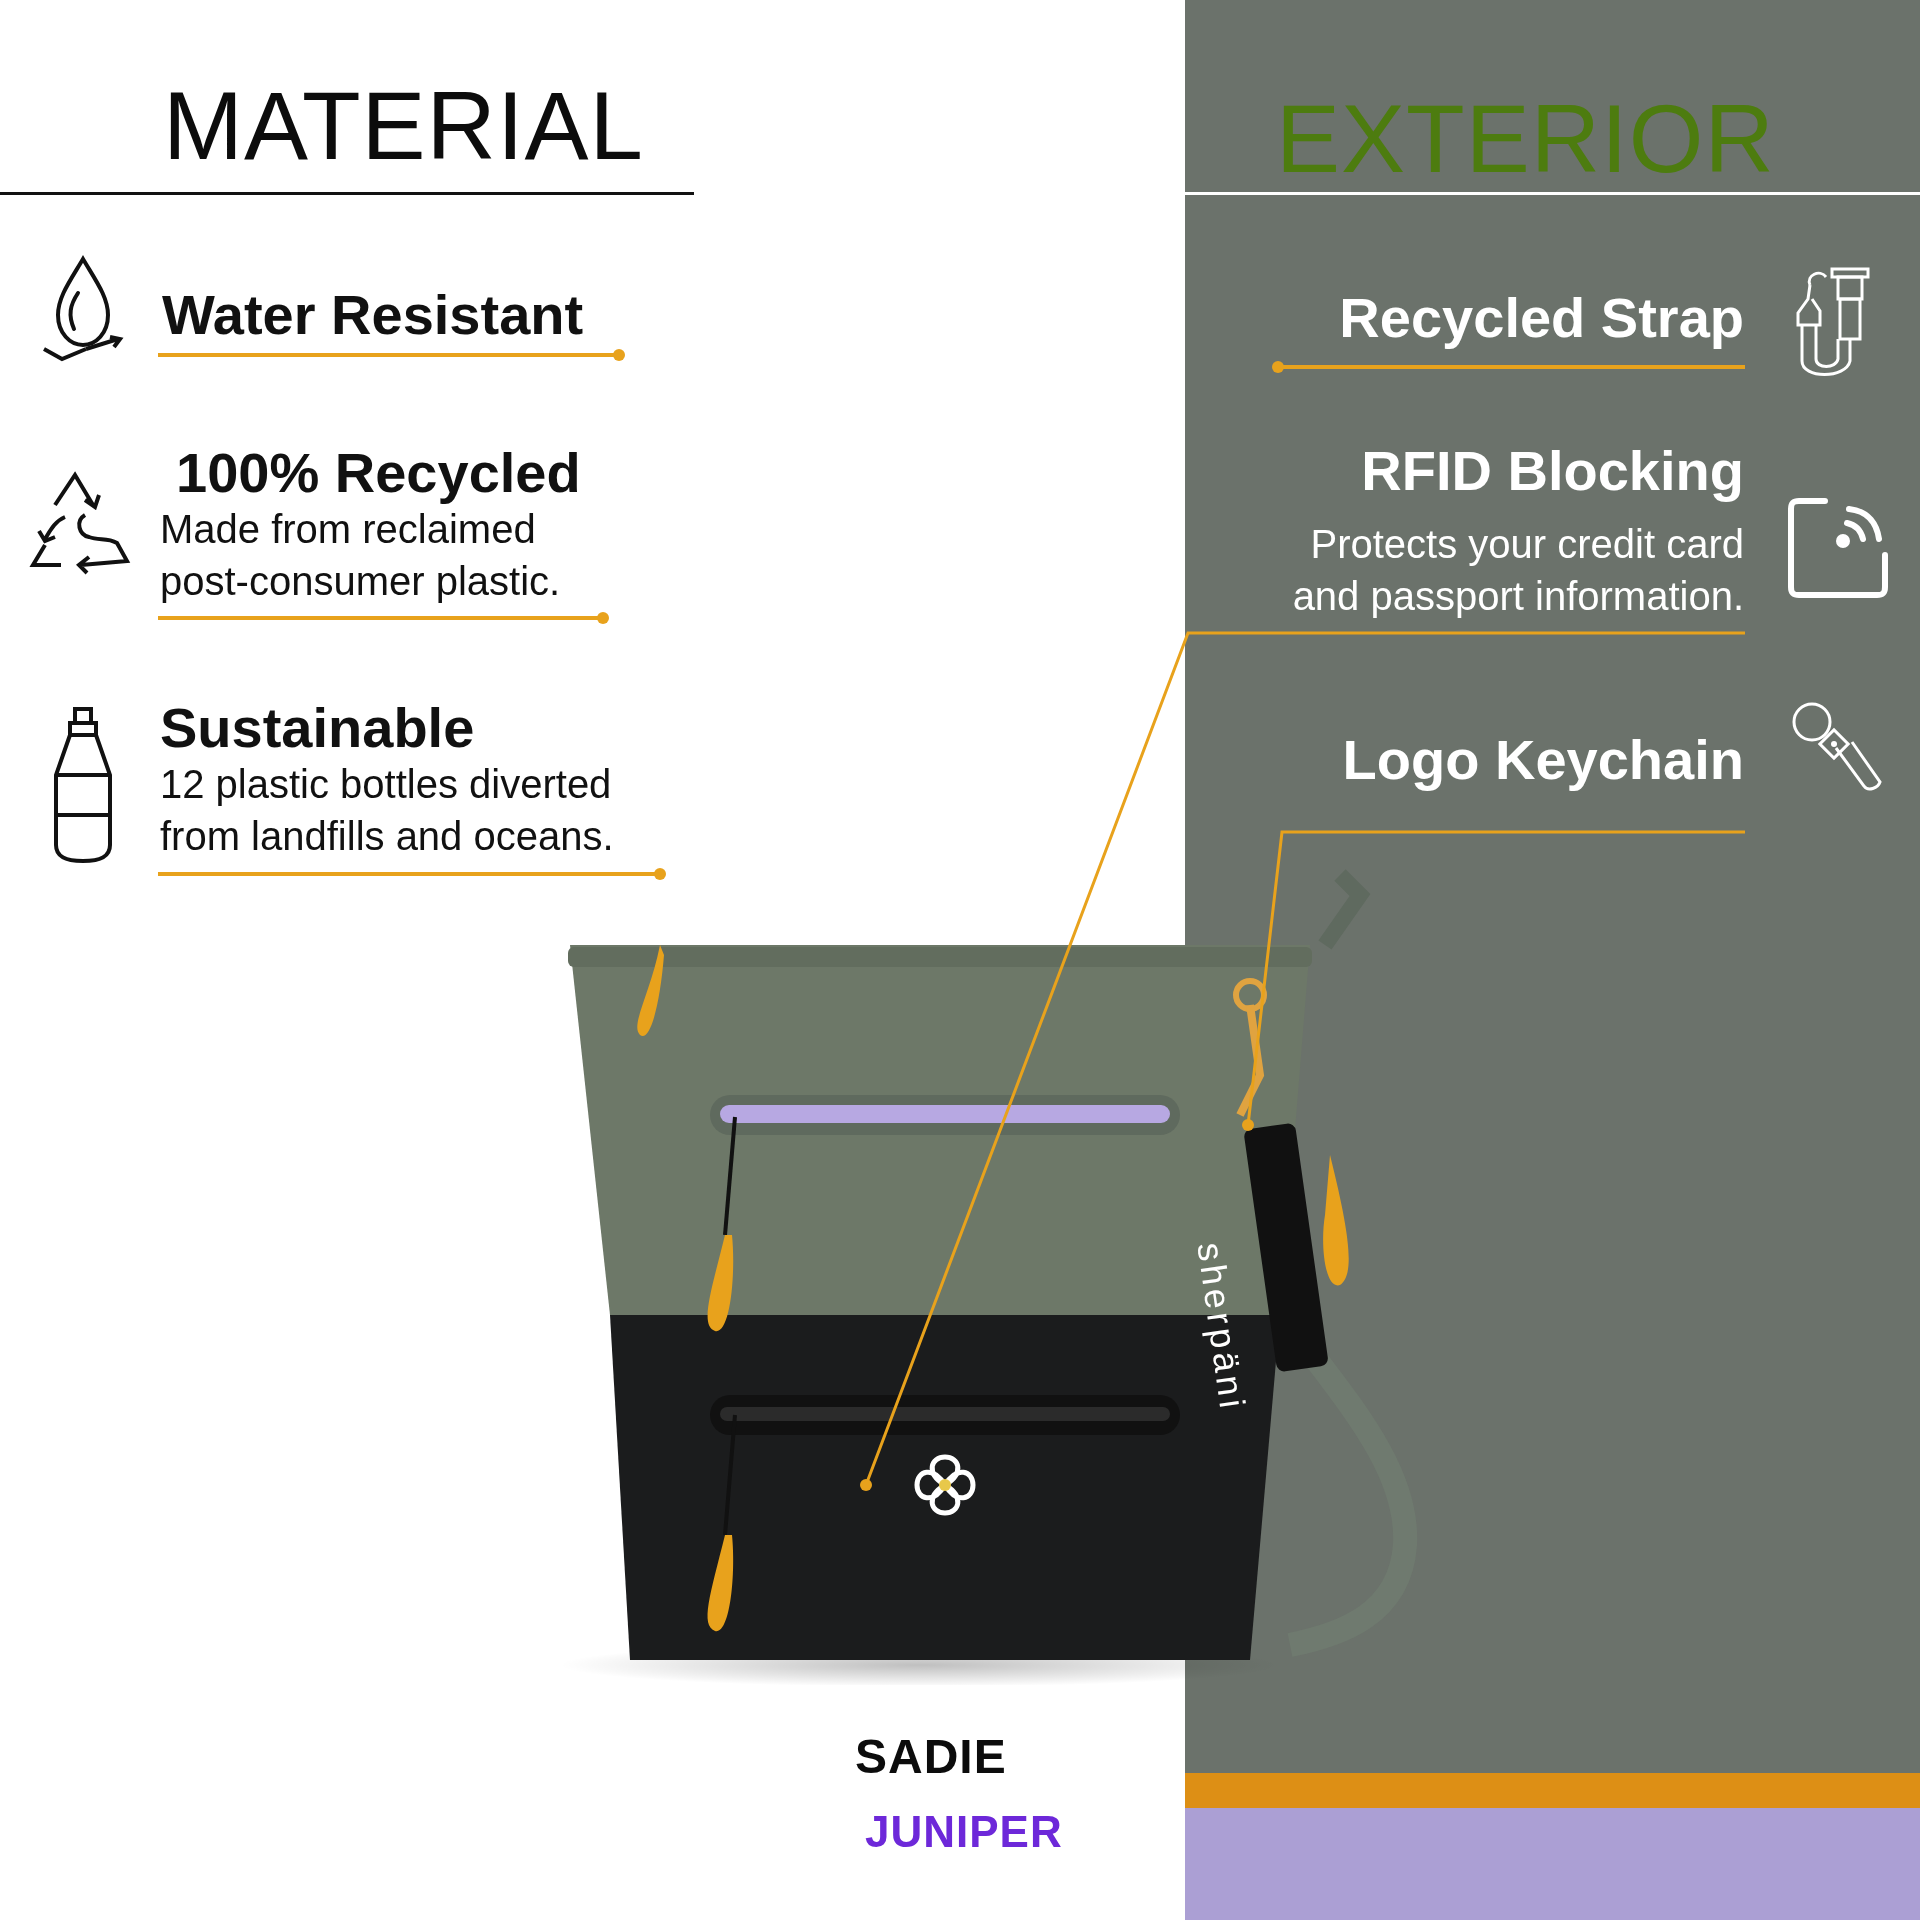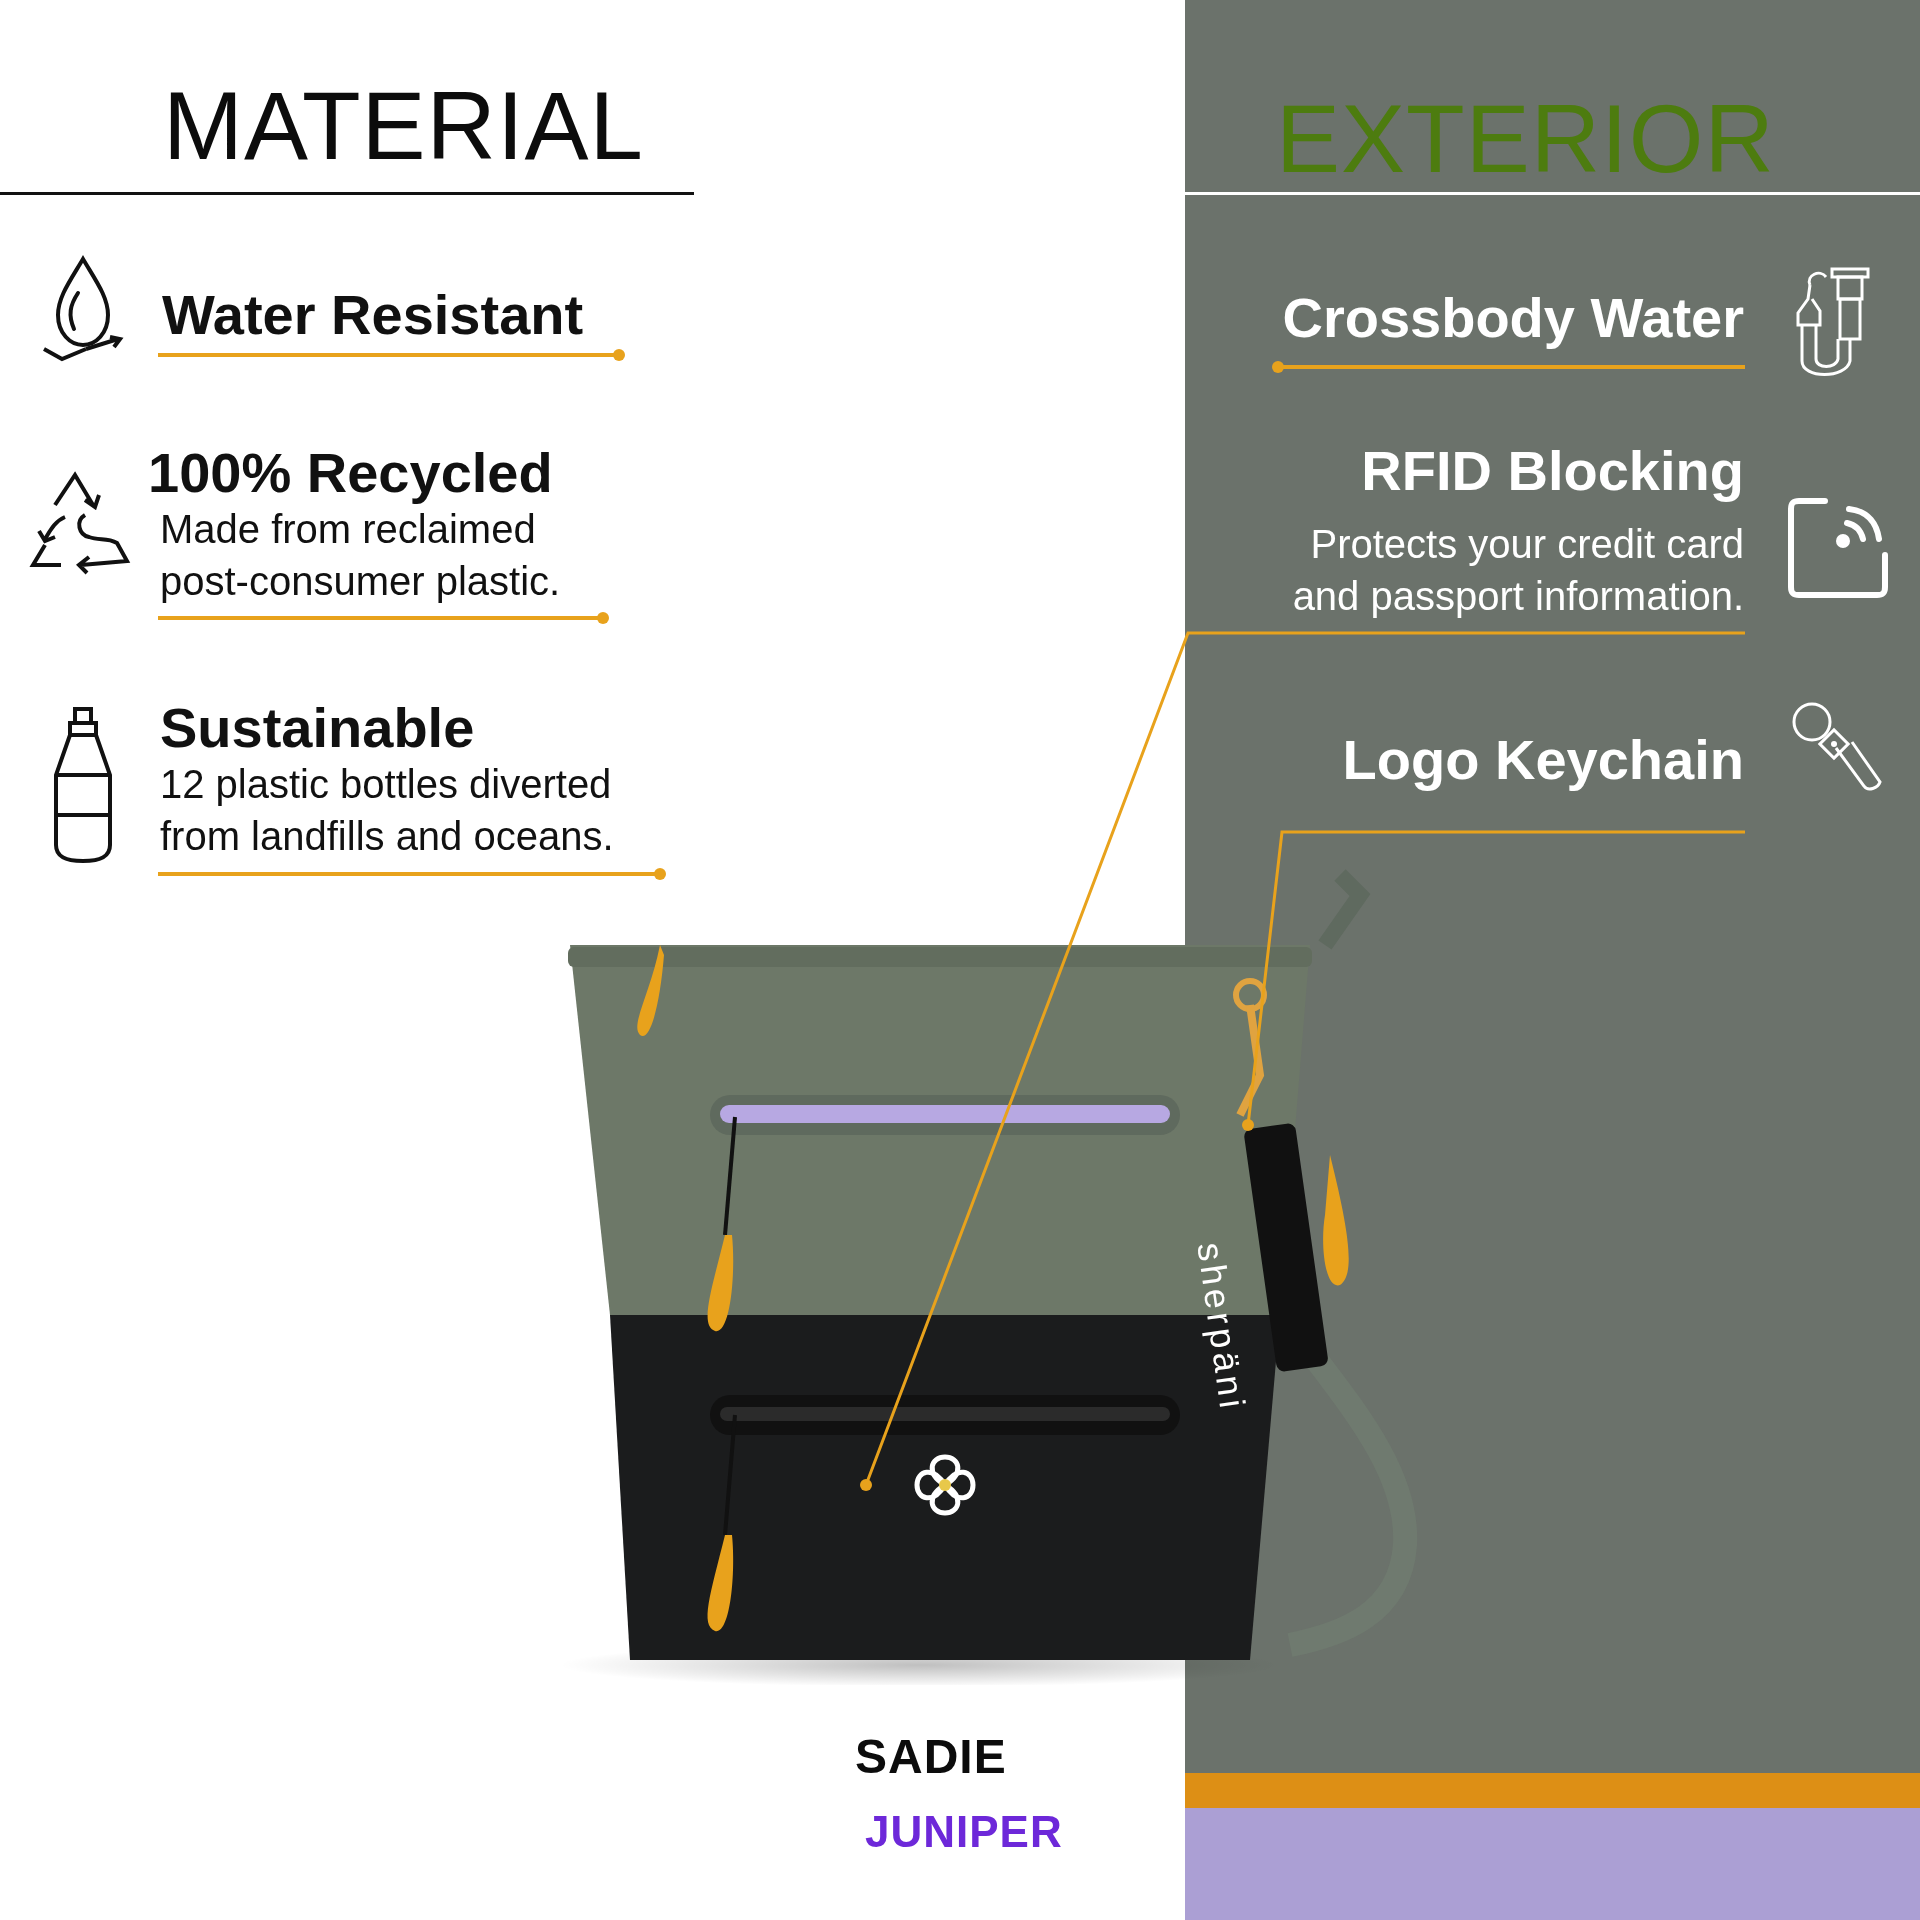--- a/index.html
+++ b/index.html
@@ -53,40 +53,40 @@
 <div class="feat-title ltxt" style="left:162px;top:287px">Water Resistant</div>
 <div class="uline" style="left:158px;top:353px;width:462px;background:#e8a21c"></div>
 <div class="dot" style="left:613px;top:349px;background:#e8a21c"></div>
 
 <svg class="icon" style="left:25px;top:465px" width="115" height="115" viewBox="0 0 115 115">
   <path d="M30 40 L50 10 L68 40 M60 35 L70 42 L74 30" fill="none" stroke="#111" stroke-width="4"></path>
   <path d="M40 52 C30 56 25 66 20 74 M14 66 L20 76 L30 72" fill="none" stroke="#111" stroke-width="4"></path>
   <path d="M20 80 L8 100 L36 100" fill="none" stroke="#111" stroke-width="4"></path>
   <path d="M60 50 C50 56 54 70 64 72 C74 76 82 72 92 78 L102 96 L56 100 M64 92 L54 100 L62 108" fill="none" stroke="#111" stroke-width="4"></path>
 </svg>
-<div class="feat-title ltxt" style="left:148px;top:445px">100% Recycled</div>
+<div class="feat-title ltxt" style="left:176px;top:445px">100% Recycled</div>
 <div class="feat-desc ltxt" style="left:160px;top:503px">Made from reclaimed</div>
 <div class="feat-desc ltxt" style="left:160px;top:555px">post-consumer plastic.</div>
 <div class="uline" style="left:158px;top:616px;width:446px;background:#e8a21c"></div>
 <div class="dot" style="left:597px;top:612px;background:#e8a21c"></div>
 
 <svg class="icon" style="left:50px;top:705px" width="70" height="160" viewBox="0 0 70 160">
   <rect x="25" y="4" width="16" height="14" fill="none" stroke="#111" stroke-width="4"></rect>
   <rect x="20" y="18" width="26" height="12" fill="none" stroke="#111" stroke-width="4"></rect>
   <path d="M20 30 L6 70 L6 140 C6 152 16 156 33 156 C50 156 60 152 60 140 L60 70 L46 30" fill="none" stroke="#111" stroke-width="4"></path>
   <line x1="6" y1="70" x2="60" y2="70" stroke="#111" stroke-width="4"></line>
   <line x1="6" y1="110" x2="60" y2="110" stroke="#111" stroke-width="4"></line>
 </svg>
 <div class="feat-title ltxt" style="left:160px;top:700px">Sustainable</div>
 <div class="feat-desc ltxt" style="left:160px;top:758px">12 plastic bottles diverted</div>
 <div class="feat-desc ltxt" style="left:160px;top:810px">from landfills and oceans.</div>
 <div class="uline" style="left:158px;top:872px;width:500px;background:#e8a21c"></div>
 <div class="dot" style="left:654px;top:868px;background:#e8a21c"></div>
 
-<div class="feat-title rtxt" style="right:176px;top:290px;text-align:right">Crossbody Water</div>
+<div class="feat-title rtxt" style="right:176px;top:290px;text-align:right">Recycled Strap</div>
 <div class="uline" style="left:1278px;top:365px;width:467px;background:#e8a21c"></div>
 <div class="dot" style="left:1272px;top:361px;background:#e8a21c"></div>
 <svg class="icon" style="left:1790px;top:265px" width="90" height="120" viewBox="0 0 90 120">
   <path d="M20 20 C16 10 30 4 36 12" fill="none" stroke="#fff" stroke-width="3"></path>
   <path d="M20 20 L18 34 L8 48 L8 60 L30 60 L30 46 L22 34" fill="none" stroke="#fff" stroke-width="3"></path>
   <rect x="42" y="4" width="36" height="8" fill="none" stroke="#fff" stroke-width="3"></rect>
   <rect x="48" y="12" width="24" height="22" fill="none" stroke="#fff" stroke-width="3"></rect>
   <rect x="50" y="34" width="20" height="40" fill="none" stroke="#fff" stroke-width="3"></rect>
   <path d="M12 60 L12 96 C12 114 56 114 60 96 L60 74 M26 60 L26 94 C26 104 46 104 48 94 L48 74" fill="none" stroke="#fff" stroke-width="3"></path>
 </svg>

